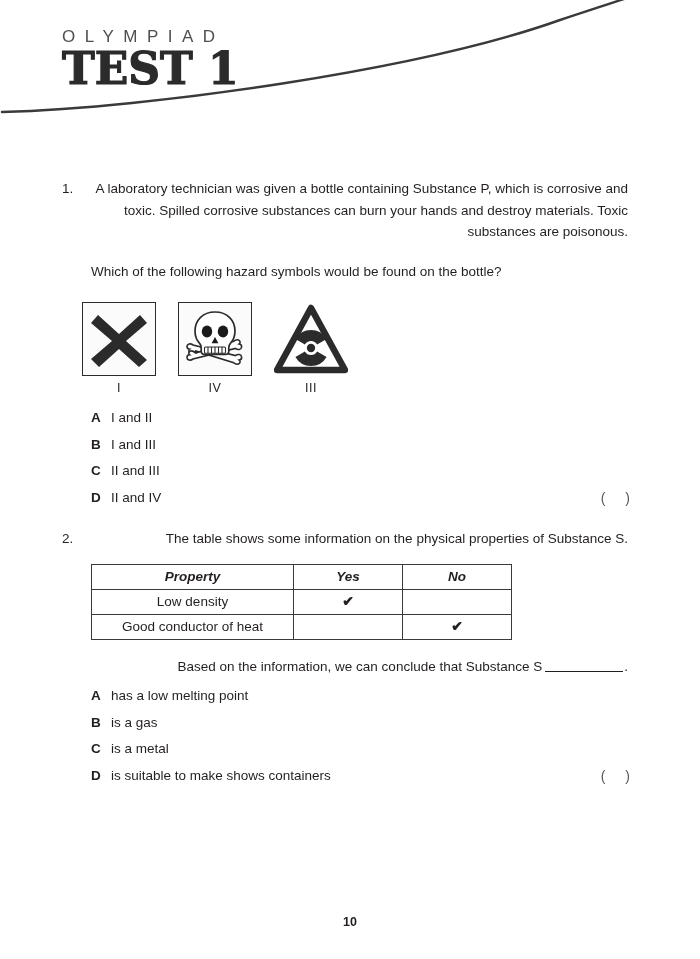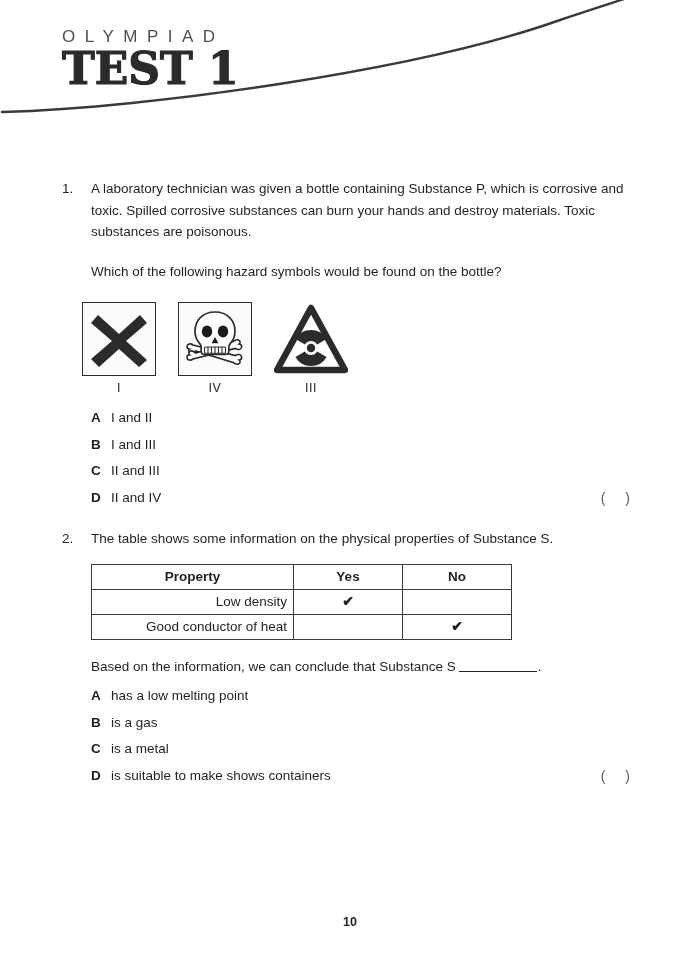--- a/index.html
+++ b/index.html
@@ -72,21 +72,21 @@
   }
   .q-body {
     margin-left: 91px;
     margin-right: 72px;
     font-size: 13.5px;
     line-height: 21.5px;
     color: #231f20;
   }
   .q-stem {
     margin: 0;
-    text-align: left;
+    text-align: right;
   }
   .q-sub {
     margin: 18px 0 0 0;
   }
 
   
   .options {
     margin-top: 14px;
   }
   .option {
@@ -160,23 +160,24 @@
   .prop-table td {
     border: 1.5px solid #3a3a3a;
     height: 22px;
     font-size: 13.5px;
     color: #231f20;
     padding: 1px 6px;
   }
   .prop-table th {
     font-weight: 700;
     text-align: center;
+    font-style: italic;
   }
   .prop-table td.prop-name {
-    text-align: right;
+    text-align: center;
   }
   .prop-table td.mark {
     text-align: center;
     font-size: 14px;
     font-weight: 700;
   }
   .col-prop { width: 202px; }
   .col-yes  { width: 109px; }
   .col-no   { width: 109px; }
 
@@ -316,21 +317,21 @@
           <td class="mark"></td>
         </tr>
         <tr>
           <td class="prop-name">Good conductor of heat</td>
           <td class="mark"></td>
           <td class="mark">✔</td>
         </tr>
       </tbody>
     </table>
 
-    <p class="q-sub" style="margin-top:16px;">
+    <p class="q-sub" style="margin-top:16px;text-align:right;">
       <span>Based on the information, we can conclude that Substance S</span><span class="blank-line"></span><span>.</span>
     </p>
 
     <div class="options" style="margin-top:10px;">
       <div class="option">
         <span class="option-letter">A</span>
         <span class="option-text">has a low melting point</span>
       </div>
       <div class="option">
         <span class="option-letter">B</span>

